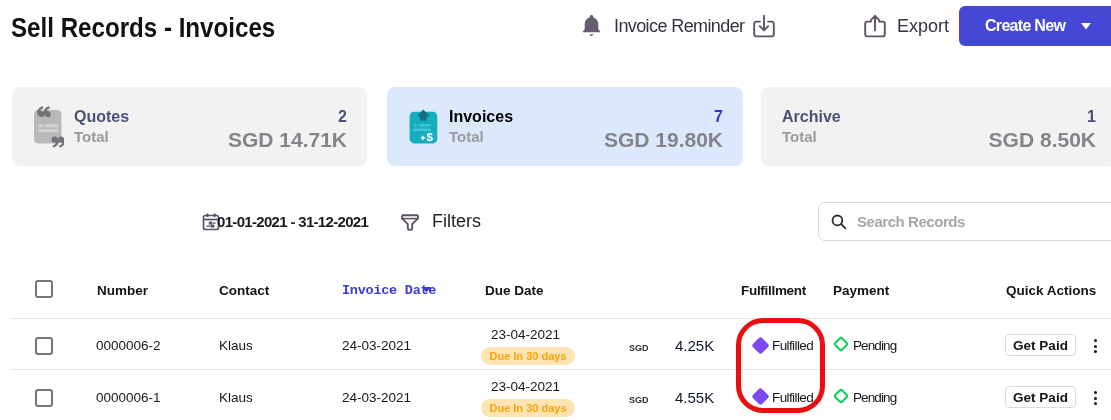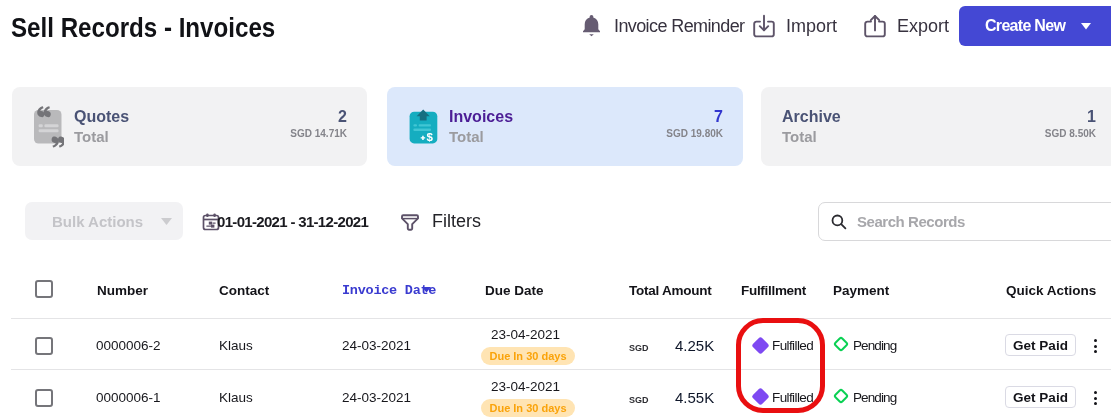--- a/index.html
+++ b/index.html
@@ -15,21 +15,21 @@
 .topact { top:0; height:52px; display:flex; align-items:center; color:#37323f; font-size:18px; font-weight:500; }
 #btn-create { left:959px; top:6px; width:161px; height:40px; background:#4448d4; border-radius:6px;
   display:flex; align-items:center; color:#fff; font-size:16px; font-weight:bold; }
 
 
 .card { top:87px; height:79px; border-radius:8px; }
 .card .cicon { position:absolute; left:22px; top:19px; }
 .card .ct1 { position:absolute; left:62px; top:21px; font-size:16px; font-weight:bold; color:#4a5375; }
 .card .ct2 { position:absolute; left:62px; top:41px; font-size:15px; font-weight:bold; color:#9b9b9f; }
 .card .cn1 { position:absolute; right:20px; top:21px; font-size:16px; font-weight:bold; color:#4a5375; text-align:right; }
-.card .cn2 { position:absolute; right:20px; top:41px; font-size:10px; font-weight:bold; color:#84848a; text-align:right; }
+.card .cn2 { position:absolute; right:20px; top:41px; font-size:21px; font-weight:bold; color:#84848a; text-align:right; }
 
 
 #bulk { left:25px; top:202px; width:158px; height:38px; background:#f2f2f4; border-radius:7px;
   display:flex; align-items:center; }
 #datetxt { left:217px; top:202px; height:38px; display:flex; align-items:center; font-size:15px; font-weight:bold; color:#1b1b20; }
 #filters { left:432px; top:202px; height:38px; display:flex; align-items:center; font-size:18px; color:#232328; }
 #search { left:818px; top:202px; width:300px; height:39px; border:1px solid #d8d8da; border-radius:7px;
   display:flex; align-items:center; }
 #search .ph { margin-left:38px; font-size:15px; color:#a7a7ab;font-weight:bold; }
 
@@ -61,21 +61,20 @@
   </svg>
   <div class="abs topact" style="left:614px; letter-spacing:-0.6px;">Invoice Reminder</div>
 
   <svg class="abs" style="left:753px; top:14px;" width="22" height="24" viewBox="0 0 22 24">
     <g fill="none" stroke="#5d5368" stroke-width="1.9" stroke-linecap="round" stroke-linejoin="round">
       <path d="M7 7.6 H3.4 A2.2 2.2 0 0 0 1.2 9.8 V20.2 A2.2 2.2 0 0 0 3.4 22.4 H18.6 A2.2 2.2 0 0 0 20.8 20.2 V9.8 A2.2 2.2 0 0 0 18.6 7.6 H15"></path>
       <path d="M11 1.6 V16"></path>
       <path d="M6.8 12.2 L11 16.4 L15.2 12.2"></path>
     </g>
   </svg>
-  <div class="abs topact" style="left:786px;">Import</div>
 
   <svg class="abs" style="left:864px; top:14px;" width="22" height="24" viewBox="0 0 22 24">
     <g fill="none" stroke="#5d5368" stroke-width="1.9" stroke-linecap="round" stroke-linejoin="round">
       <path d="M7 7.6 H3.4 A2.2 2.2 0 0 0 1.2 9.8 V20.2 A2.2 2.2 0 0 0 3.4 22.4 H18.6 A2.2 2.2 0 0 0 20.8 20.2 V9.8 A2.2 2.2 0 0 0 18.6 7.6 H15"></path>
       <path d="M11 16.4 V2"></path>
       <path d="M6.8 6.2 L11 2 L15.2 6.2"></path>
     </g>
   </svg>
   <div class="abs topact" style="left:897px;">Export</div>
 
@@ -108,39 +107,33 @@
   <div class="abs card" style="left:387px; width:356px; background:#dce8fb;">
     <svg class="cicon" width="30" height="42" viewBox="0 0 30 42">
       <rect x="0.6" y="5.7" width="27.7" height="31.7" rx="4.5" fill="#15adc0"></rect>
       <path d="M14.2 3.4 L20.8 10.3 L17.6 10.3 L17.6 14.6 L10.8 14.6 L10.8 10.3 L7.6 10.3 Z" fill="#166f81"></path>
       <rect x="4.4" y="18.2" width="3.6" height="2.4" rx="1" fill="#41c6d4"></rect>
       <rect x="9.6" y="18.2" width="12.4" height="2.4" rx="1" fill="#41c6d4"></rect>
       <rect x="4.4" y="22.6" width="17.6" height="2.4" rx="1" fill="#41c6d4"></rect>
       <path d="M13.2 29.8 H14.7 V31.3 H16.2 V32.6 H14.7 V34.1 H13.2 V32.6 H11.7 V31.3 H13.2 Z" fill="#fff"></path>
       <text x="17.5" y="35.3" font-family="Liberation Sans" font-size="11.5" font-weight="bold" fill="#fff">$</text>
     </svg>
-    <div class="ct1" style="color:#4c1d95;">Invoices</div>
+    <div class="ct1" style="color:#000000;">Invoices</div>
     <div class="ct2">Total</div>
     <div class="cn1" style="color:#3236ce;">7</div>
     <div class="cn2">SGD 19.80K</div>
   </div>
 
   <div class="abs card" style="left:761px; width:356px; background:#f2f2f3;">
     <div class="ct1" style="left:21px;">Archive</div>
     <div class="ct2" style="left:21px;">Total</div>
     <div class="cn1" style="right:21px;">1</div>
     <div class="cn2" style="right:21px;">SGD 8.50K</div>
   </div>
 
-  <div class="abs" id="bulk">
-    <span style="margin-left:27px; font-size:15px; font-weight:bold; color:#c4c4c8;">Bulk Actions</span>
-    <svg style="margin-left:18px;" width="11" height="7" viewBox="0 0 11 7">
-        <path fill="#cccccf" d="M0 0 L11 0 L5.5 7 Z"></path>
-      </svg>
-  </div>
 
   <svg class="abs" style="left:202px; top:213px;" width="18" height="18" viewBox="0 0 18 18">
     <g fill="none" stroke="#5c5168" stroke-width="1.7">
       <rect x="1.5" y="2.5" width="15" height="14" rx="2"></rect>
       <path d="M1.5 6.5 H16.5"></path>
     </g>
     <rect x="4.2" y="0.4" width="2.4" height="3.6" rx="1.1" fill="#5c5168"></rect>
     <rect x="11.4" y="0.4" width="2.4" height="3.6" rx="1.1" fill="#5c5168"></rect>
     <rect x="6.8" y="8.6" width="3.4" height="3" fill="#5c5168"></rect>
     <rect x="10.4" y="9.4" width="3.4" height="1.4" rx="0.7" fill="#5c5168"></rect>
@@ -166,21 +159,20 @@
   </div>
 
   <div class="abs cb" style="left:35px; top:280px;"></div>
   <div class="abs th" style="left:97px;">Number</div>
   <div class="abs th" style="left:219px;">Contact</div>
   <div class="abs th" style="left:342px; color:#3a3bd0; letter-spacing:-0.25px;font-family:Liberation Mono, monospace;">Invoice Date</div>
   <svg class="abs" style="left:422px; top:287px;" width="9" height="5.5" viewBox="0 0 9 5.5">
       <path fill="#3a3bd0" d="M0 0 L9 0 L4.5 5.5 Z"></path>
     </svg>
   <div class="abs th" style="left:485px;">Due Date</div>
-  <div class="abs th" style="left:629px; letter-spacing:-0.25px;">Total Amount</div>
   <div class="abs th" style="left:741px; letter-spacing:-0.3px;">Fulfillment</div>
   <div class="abs th" style="left:833px;">Payment</div>
   <div class="abs th" style="left:1006px;">Quick Actions</div>
 
   <div class="abs hline" style="top:318px;"></div>
   <div class="abs hline" style="top:369px;"></div>
 
   <div class="abs cb" style="left:35px; top:337px;"></div>
   <div class="abs td" style="left:96px; top:335px;">0000006-2</div>
   <div class="abs td" style="left:219px; top:335px;">Klaus</div>

